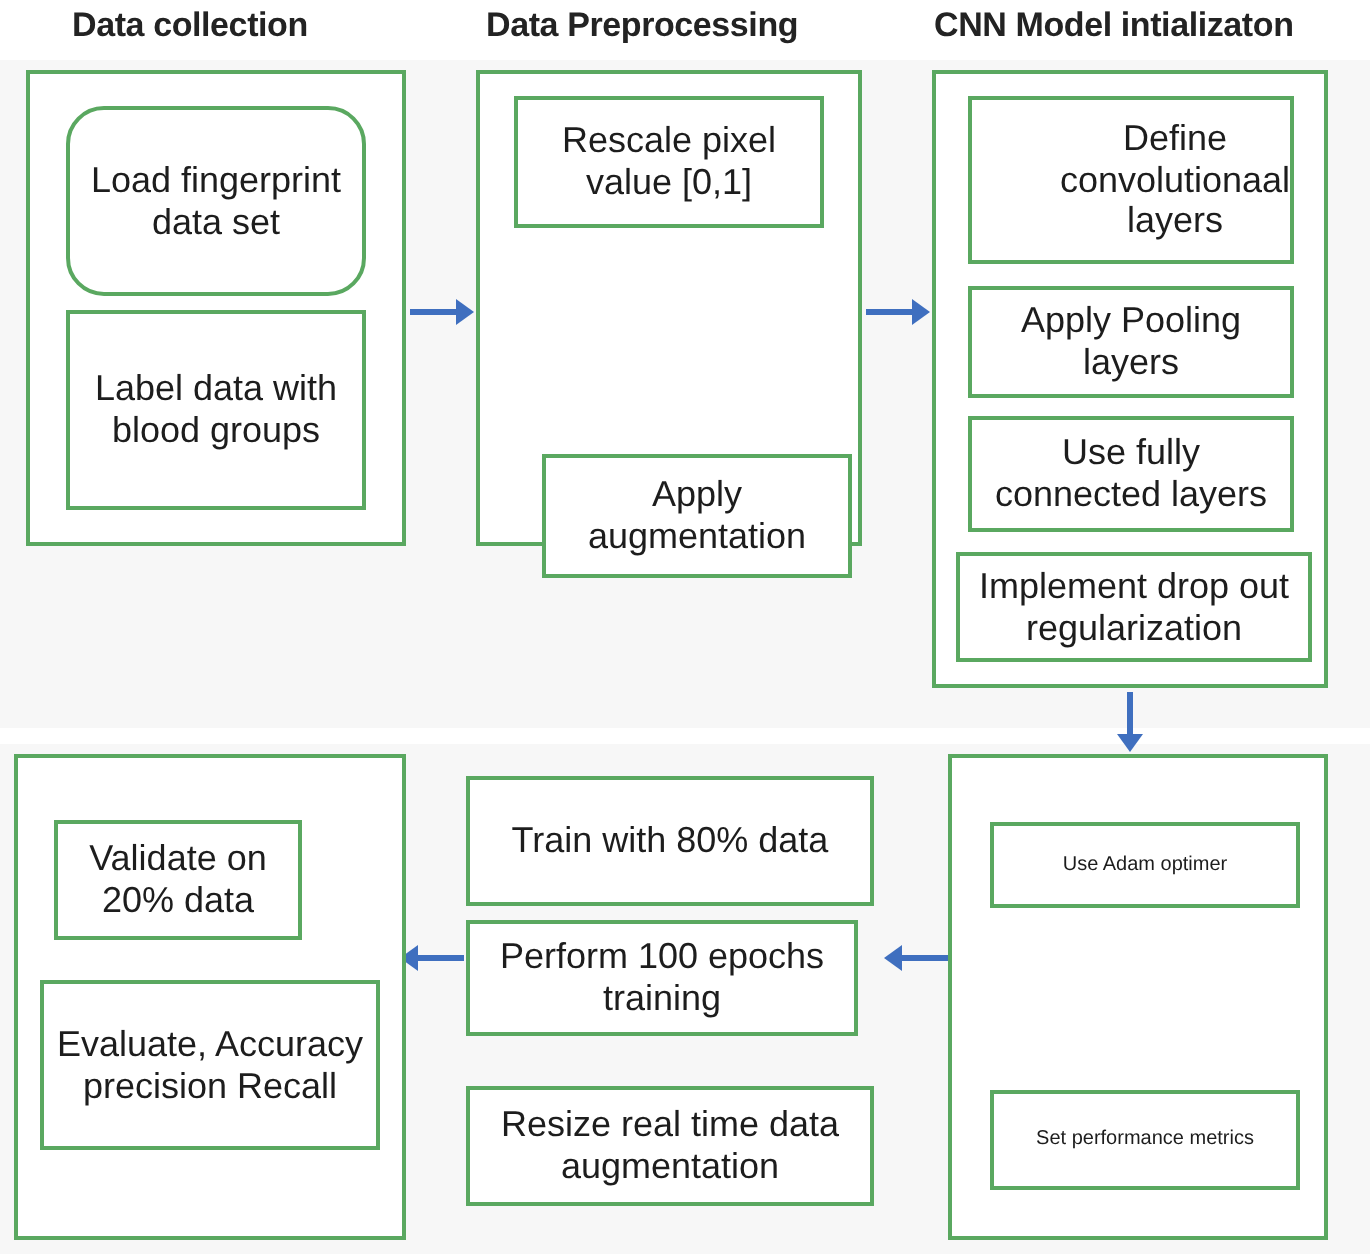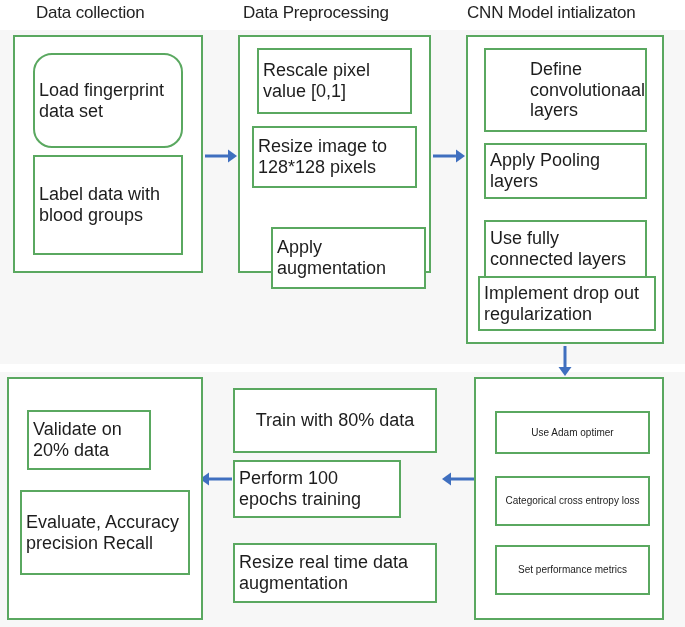--- a/index.html
+++ b/index.html
@@ -19,21 +19,21 @@
   .panel {
     position: absolute;
     background: #f7f7f7;
   }
   .panel-top   { left: 0;  top: 30px;  width: 685px; height: 334px; }
   .panel-bottom{ left: 0;  top: 372px; width: 685px; height: 255px; }
 
   .col-title {
     position: absolute;
     font-size: 17px;
-    font-weight: 400;
+    font-weight: 700;
     color: #232323;
     letter-spacing: -0.2px;
     white-space: nowrap;
     line-height: 1;
   }
 
   
   .group {
     position: absolute;
     border: 2px solid #5aa860;
@@ -43,21 +43,21 @@
 
   
   .node {
     position: absolute;
     border: 2px solid #5aa860;
     background: #ffffff;
     box-sizing: border-box;
     display: flex;
     align-items: center;
     justify-content: center;
-    text-align: left;
+    text-align: center;
     color: #1d1d1d;
     padding: 2px 4px;
   }
   .node.big   { font-size: 18px; line-height: 1.16; }
   .node.small { font-size: 10px; line-height: 1.2; }
 
   
   .arrow { position: absolute; }
   .arrow svg { display: block; }
 </style>
@@ -81,59 +81,57 @@
   <div class="arrow" style="left:205px; top:147px;">
     <svg width="32" height="18" viewBox="0 0 32 18">
       <line x1="0" y1="9" x2="23" y2="9" stroke="#3f6fbf" stroke-width="3"></line>
       <polygon points="23,2.5 32,9 23,15.5" fill="#3f6fbf"></polygon>
     </svg>
   </div>
 
   <div class="group" style="left:238px; top:35px; width:193px; height:238px;">
   </div>
   <div class="node big" style="left:257px; top:48px; width:155px; height:66px;">Rescale pixel value [0,1]</div>
-  <div class="node big" style="left:252px; top:126px; width:165px; height:62px;">Resize image to 128*128 pixels</div>
   <div class="node big" style="left:271px; top:200px; width:155px; height:62px;margin-top:27px;">Apply augmentation</div>
 
   <div class="arrow" style="left:433px; top:147px;">
     <svg width="32" height="18" viewBox="0 0 32 18">
       <line x1="0" y1="9" x2="23" y2="9" stroke="#3f6fbf" stroke-width="3"></line>
       <polygon points="23,2.5 32,9 23,15.5" fill="#3f6fbf"></polygon>
     </svg>
   </div>
 
   <div class="group" style="left:466px; top:35px; width:198px; height:309px;">
   </div>
   <div class="node big" style="left:484px; top:48px; width:163px; height:84px;padding-left:48px;">Define convolutionaal layers</div>
   <div class="node big" style="left:484px; top:143px; width:163px; height:56px;">Apply Pooling layers</div>
-  <div class="node big" style="left:484px; top:208px; width:163px; height:58px;margin-top:12px;">Use fully connected layers</div>
+  <div class="node big" style="left:484px; top:208px; width:163px; height:58px;">Use fully connected layers</div>
   <div class="node big" style="left:478px; top:276px; width:178px; height:55px;">Implement drop out regularization</div>
 
   <div class="arrow" style="left:556px; top:346px;">
     <svg width="18" height="30" viewBox="0 0 18 30">
       <line x1="9" y1="0" x2="9" y2="21" stroke="#3f6fbf" stroke-width="3"></line>
       <polygon points="2.5,21 15.5,21 9,30" fill="#3f6fbf"></polygon>
     </svg>
   </div>
 
   <div class="group" style="left:474px; top:377px; width:190px; height:243px;">
   </div>
   <div class="node small" style="left:495px; top:411px; width:155px; height:43px;">Use Adam optimer</div>
-  <div class="node small" style="left:495px; top:476px; width:155px; height:50px;">Categorical cross entropy loss</div>
   <div class="node small" style="left:495px; top:545px; width:155px; height:50px;">Set performance metrics</div>
 
   <div class="arrow" style="left:442px; top:470px;">
     <svg width="32" height="18" viewBox="0 0 32 18">
       <line x1="9" y1="9" x2="32" y2="9" stroke="#3f6fbf" stroke-width="3"></line>
       <polygon points="9,2.5 0,9 9,15.5" fill="#3f6fbf"></polygon>
     </svg>
   </div>
 
   <div class="node big" style="left:233px; top:388px; width:204px; height:65px;">Train with 80% data</div>
-  <div class="node big" style="left:233px; top:460px; width:168px; height:58px;">Perform 100 epochs training</div>
+  <div class="node big" style="left:233px; top:460px; width:196px; height:58px;">Perform 100 epochs training</div>
   <div class="node big" style="left:233px; top:543px; width:204px; height:60px;">Resize real time data augmentation</div>
 
   <div class="arrow" style="left:200px; top:470px;">
     <svg width="32" height="18" viewBox="0 0 32 18">
       <line x1="9" y1="9" x2="32" y2="9" stroke="#3f6fbf" stroke-width="3"></line>
       <polygon points="9,2.5 0,9 9,15.5" fill="#3f6fbf"></polygon>
     </svg>
   </div>
 
   <div class="group" style="left:7px; top:377px; width:196px; height:243px;">

